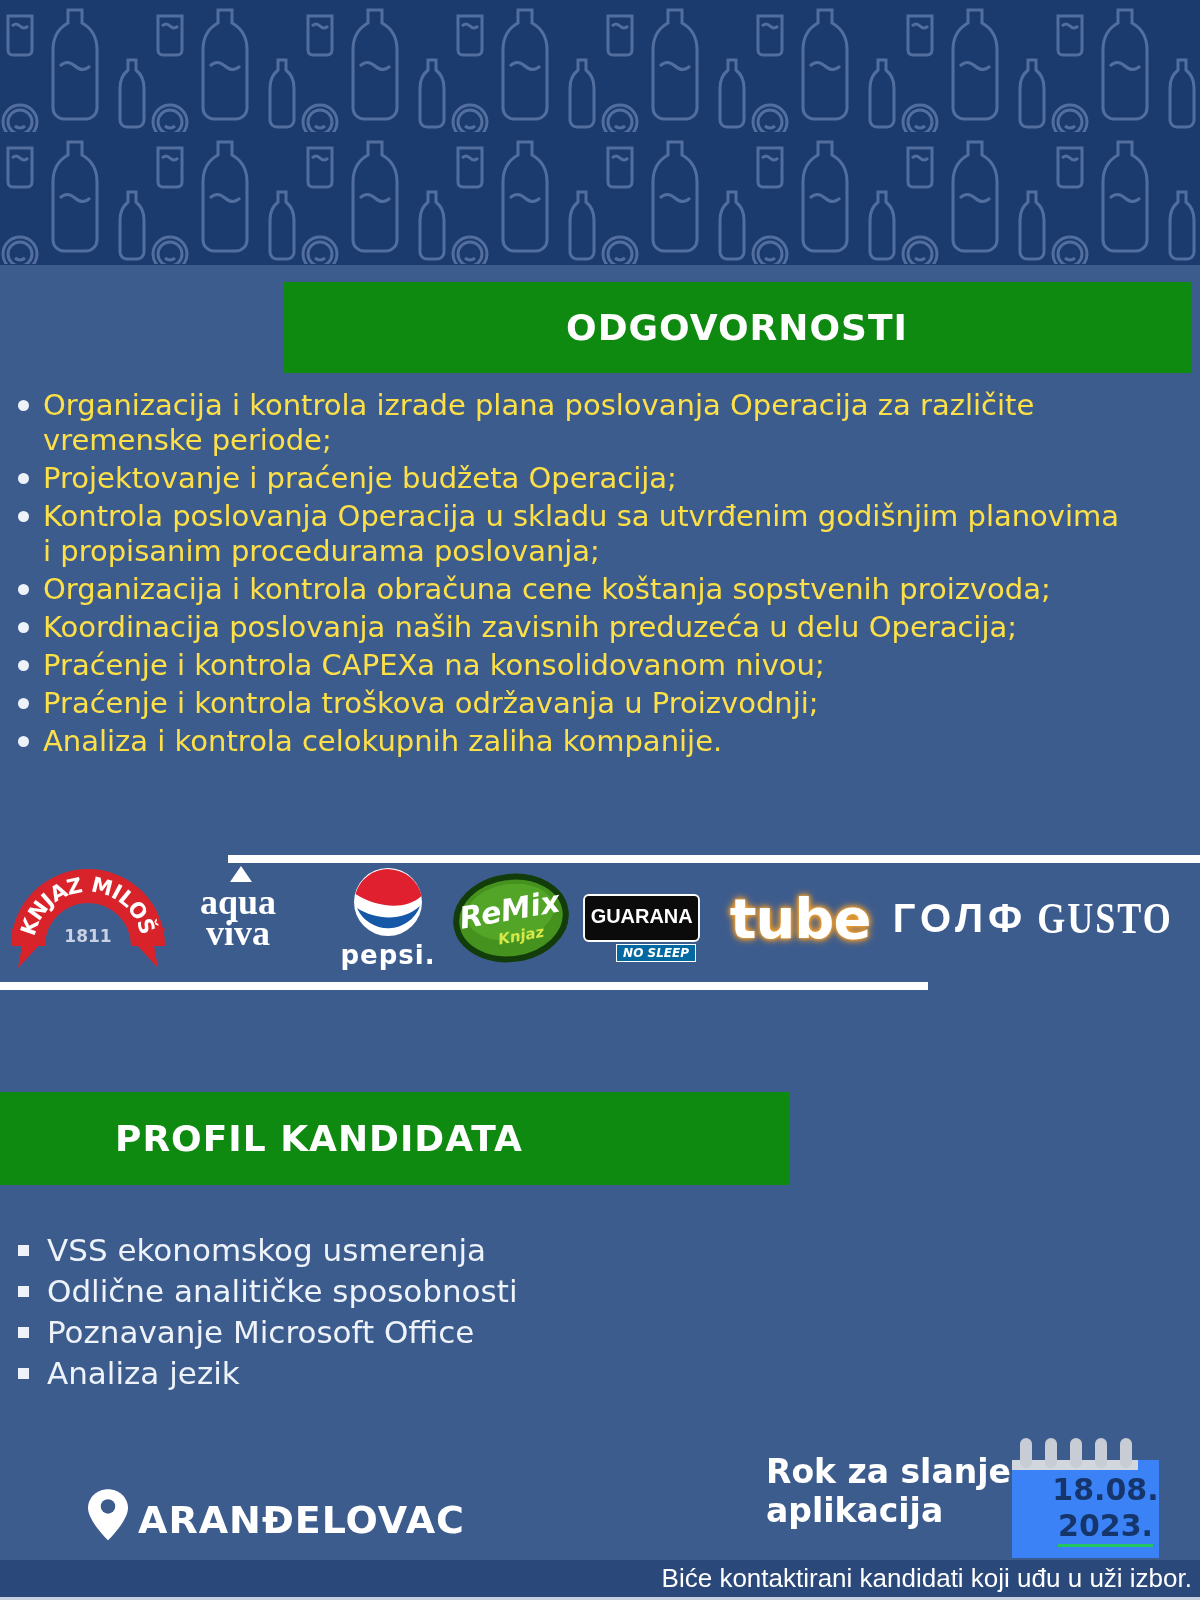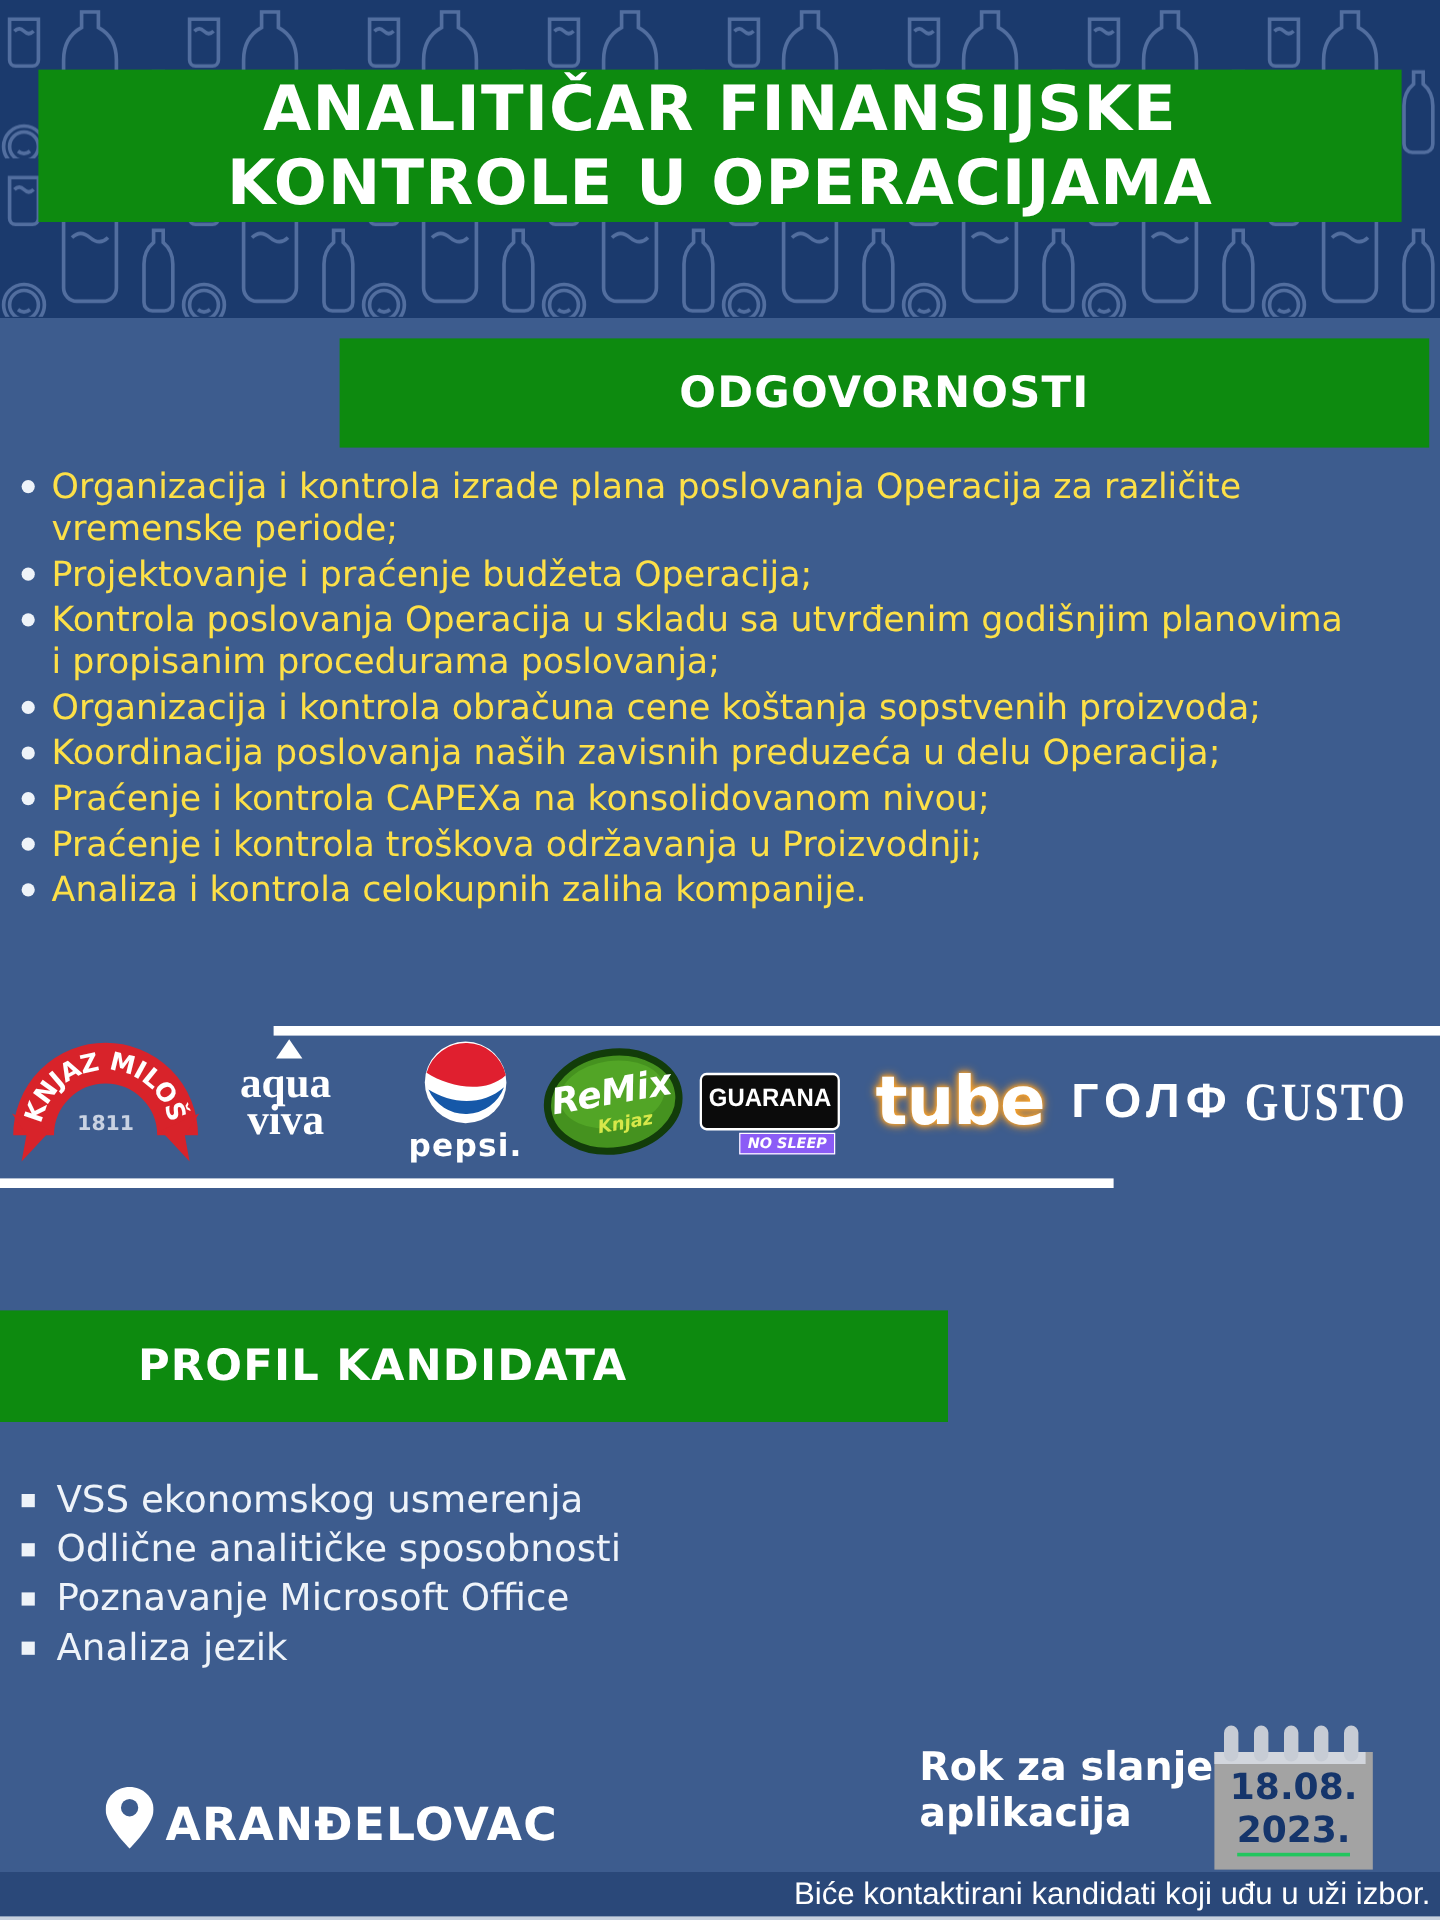--- a/index.html
+++ b/index.html
@@ -48,41 +48,41 @@
   
   .b-pepsi{left:338px;width:100px;}
   .b-pepsi .word{font-size:26px;font-weight:bold;letter-spacing:1px;margin-top:2px;}
   
   .b-remix{left:452px;width:118px;}
   
   .b-guarana{left:580px;width:124px;position:absolute;}
   .g-box{background:#0b0b0b;border:2px solid #fff;border-radius:6px;padding:8px 6px 12px;
     font-weight:bold;font-size:21px;letter-spacing:0;color:#fff;
     font-family:"Liberation Sans",sans-serif;transform:scaleX(.95);white-space:nowrap;}
-  .g-tag{position:absolute;bottom:12px;right:8px;background:#8b5cf6;color:#fff;
+  .g-tag{position:absolute;bottom:12px;right:8px;background:#0369a1;color:#fff;
     font-style:italic;font-weight:bold;font-size:12px;padding:1px 6px;border:1px solid #fff;}
   
   .b-tube{left:733px;width:134px;font-weight:bold;font-size:56px;
     text-shadow:0 0 3px #f7a02a,0 0 6px #f7a02a,0 0 9px #f7a02a;letter-spacing:-1px;}
   
   .b-golf{left:896px;width:128px;font-family:"Liberation Sans",sans-serif;
     font-weight:bold;font-size:40px;letter-spacing:5px;}
   
   .b-gusto{left:1053px;width:104px;font-family:"Liberation Serif",serif;
     font-weight:bold;font-size:36px;letter-spacing:2px;transform:scaleY(1.25);}
 
   
   .loc-pin{position:absolute;left:88px;top:1474px;}
   .loc-label{position:absolute;left:138px;top:1498px;color:#fff;font-weight:bold;
     font-size:38px;letter-spacing:1px;}
   .deadline-label{position:absolute;left:766px;top:1452px;color:#fff;font-weight:bold;
     font-size:33px;line-height:39px;white-space:pre-line;}
   .calendar{position:absolute;left:1012px;top:1438px;width:126px;height:120px;}
-  .cal-box{position:absolute;left:0;top:22px;width:132px;height:98px;background:#a3a3a3;
-    display:flex;flex-direction:column;align-items:center;justify-content:center;}
+  .cal-box{position:absolute;left:0;top:22px;width:107px;height:98px;background:#3b82f6;
+    display:flex;flex-direction:column;align-items:center;justify-content:center;padding-left:40px;}
   .cal-band{position:absolute;left:0;top:22px;width:126px;height:10px;background:#d2d6dd;}
   .cal-pin{position:absolute;top:0;width:12px;height:30px;border-radius:6px;background:#c7ccd5;}
   .cal-day,.cal-year{color:#15356b;font-weight:bold;font-size:30px;line-height:36px;
     font-family:"DejaVu Sans",sans-serif;}
   .cal-year{border-bottom:3px solid #22c55e;}
   .bottom-strip{position:absolute;left:0;top:1560px;width:1200px;height:37px;background:#2a4879;
     color:#fff;font-size:26px;line-height:37px;text-align:right;box-sizing:border-box;
     padding-right:8px;font-family:"Liberation Sans",sans-serif;}
   .bottom-edge{position:absolute;left:0;top:1597px;width:1200px;height:3px;background:#c6d0de;}
 
@@ -104,24 +104,20 @@
             <circle cx="20" cy="122" r="12"></circle>
             <path d="M15,126 q5,4 10,0"></path>
             <path d="M128,60 h8 v10 c6,5 8,11 8,18 v32 c0,4 -3,7 -7,7 h-10 c-4,0 -7,-3 -7,-7 v-32 c0,-7 2,-13 8,-18 z"></path>
             <path d="M8,16 h24 v34 c0,3 -2,5 -5,5 h-14 c-3,0 -5,-2 -5,-5 z"></path>
             <path d="M12,26 q4,-4 8,0 t8,0"></path>
           </g>
         </pattern>
       </defs>
       <rect width="1200" height="265" fill="url(#bp)"></rect>
     </svg>
-    <div class="title-banner">
-      <h1>ANALITIČAR FINANSIJSKE
-KONTROLE U OPERACIJAMA</h1>
-    </div>
   </div>
 
   <div class="banner resp">
     <h2>ODGOVORNOSTI</h2>
   </div>
   <ul class="blist">
     <li>
         <span>Organizacija i kontrola izrade plana poslovanja Operacija za različite
 vremenske periode;</span>
       </li>

